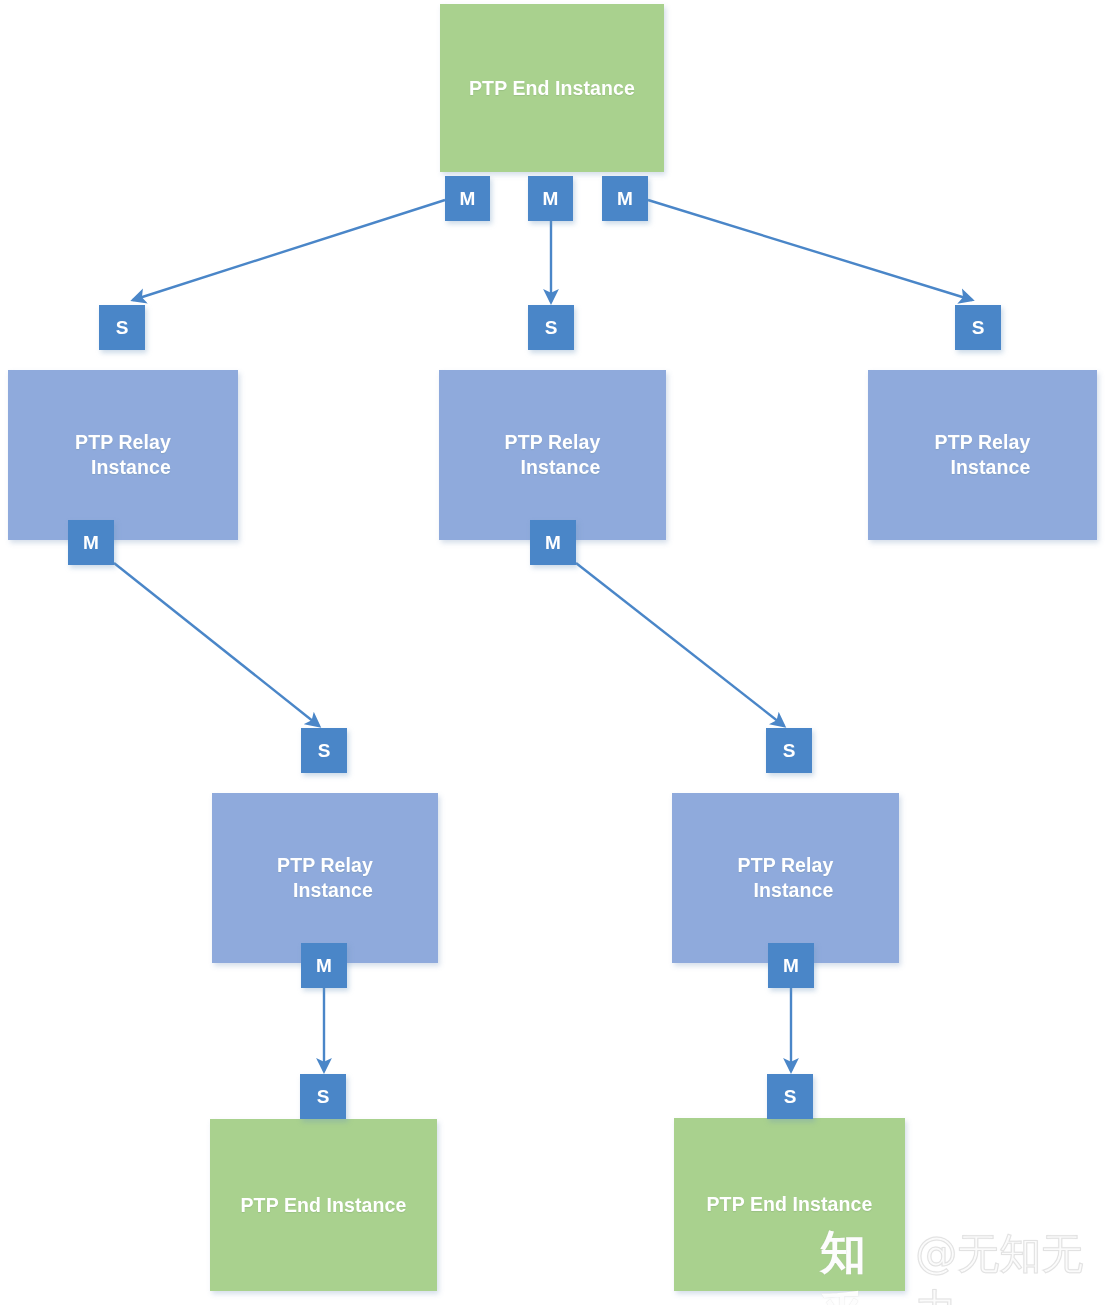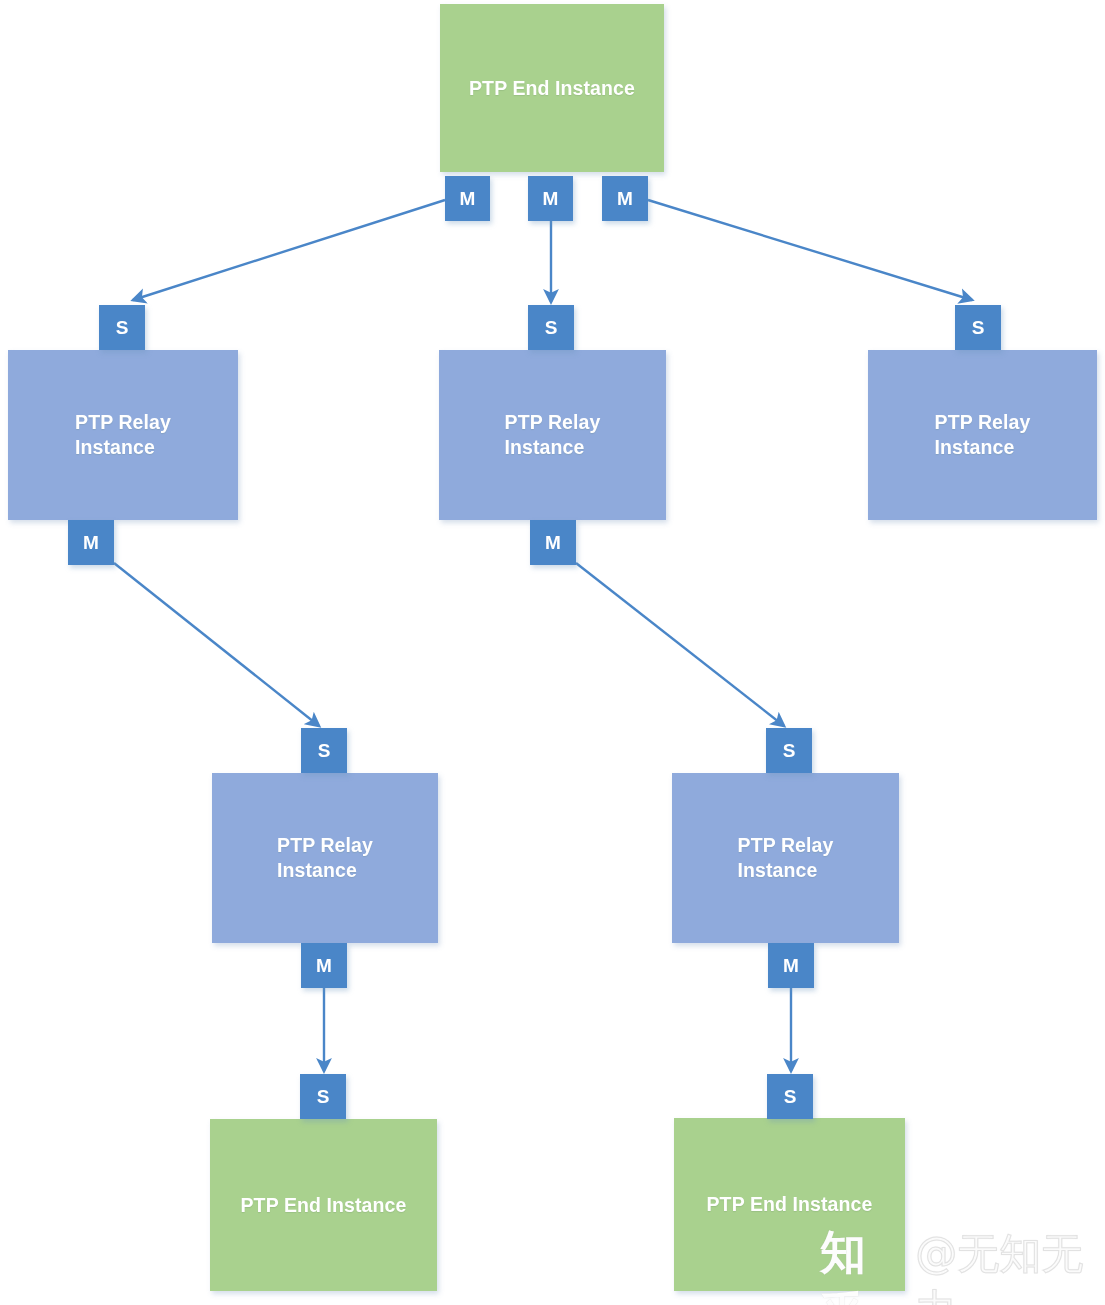--- a/index.html
+++ b/index.html
@@ -24,34 +24,35 @@
     width: 1105px;
     height: 1305px;
     pointer-events: none;
   }
   .node {
     position: absolute;
     box-sizing: border-box;
     display: flex;
     align-items: center;
     justify-content: center;
-    text-align: left;
+    text-align: right;
     color: #ffffff;
     font-weight: bold;
     line-height: 1.28;
     letter-spacing: 0.1px;
     box-shadow: 2px 3px 5px rgba(120,150,190,0.30);
   }
   .node.end-instance {
     background: #a9d18e;
     font-size: 19.5px;
   }
   .node.relay-instance {
     background: #8faadc;
     font-size: 19.5px;
+    margin-top: 20px;
   }
   .node .node-label {
     display: block;
     white-space: pre-line;
     text-shadow: 0 1px 1px rgba(90,120,90,0.18);
   }
   .port {
     position: absolute;
     box-sizing: border-box;
     background: #4a86c8;

